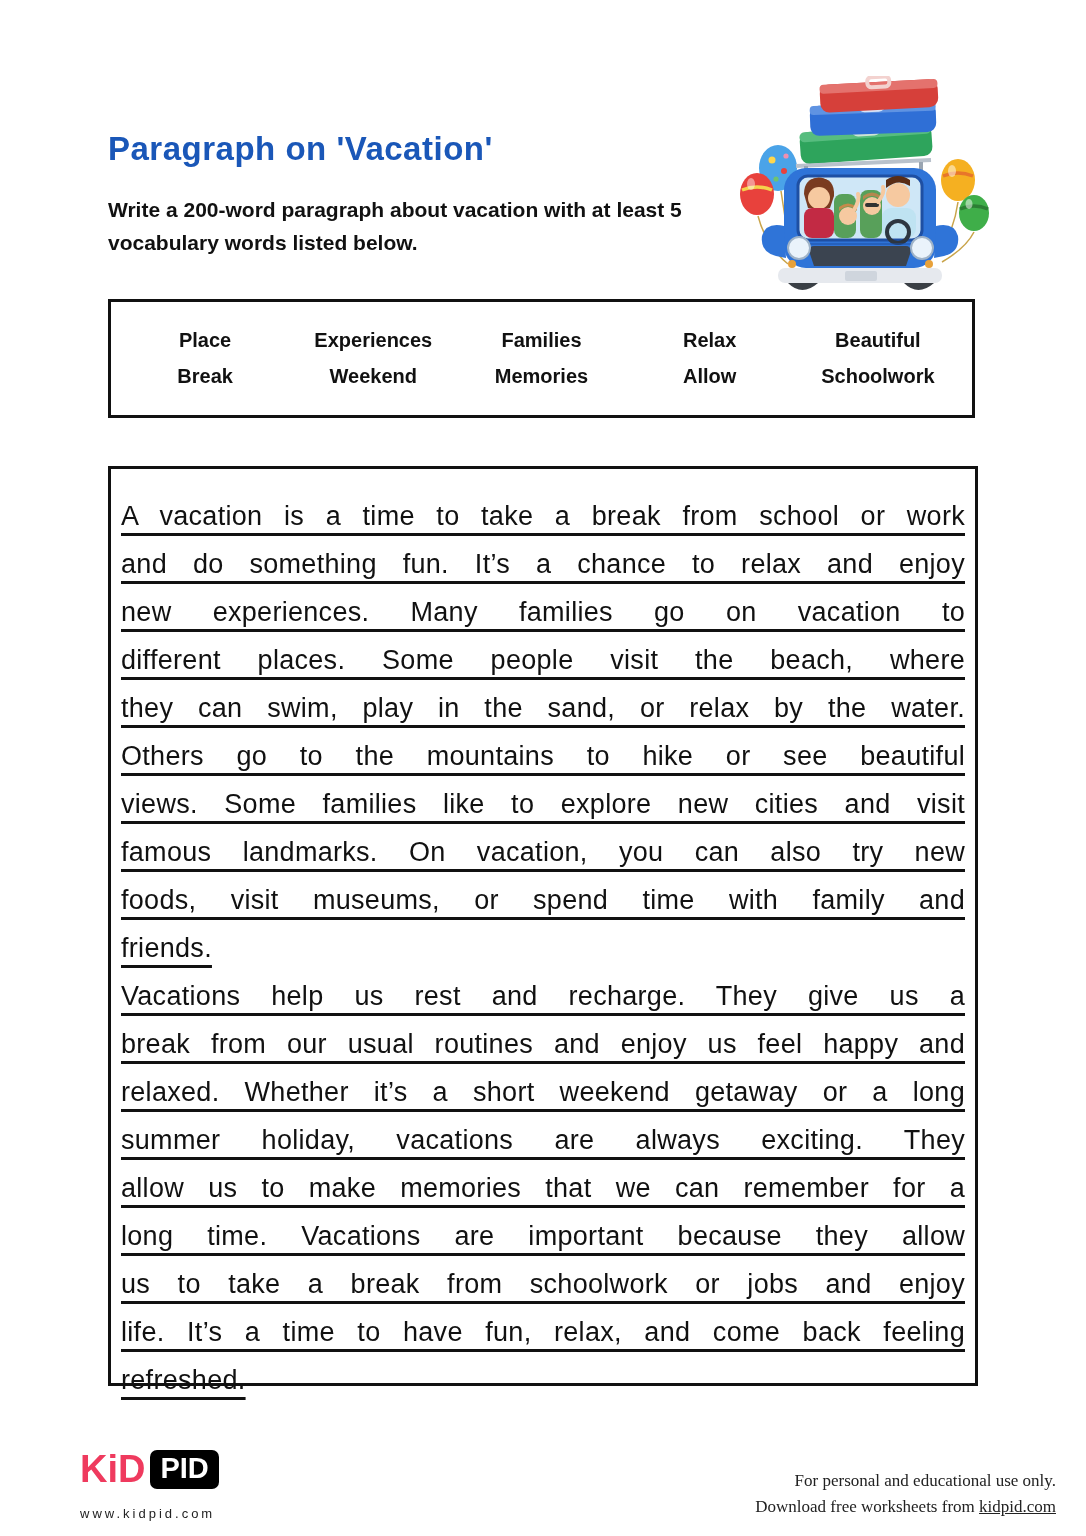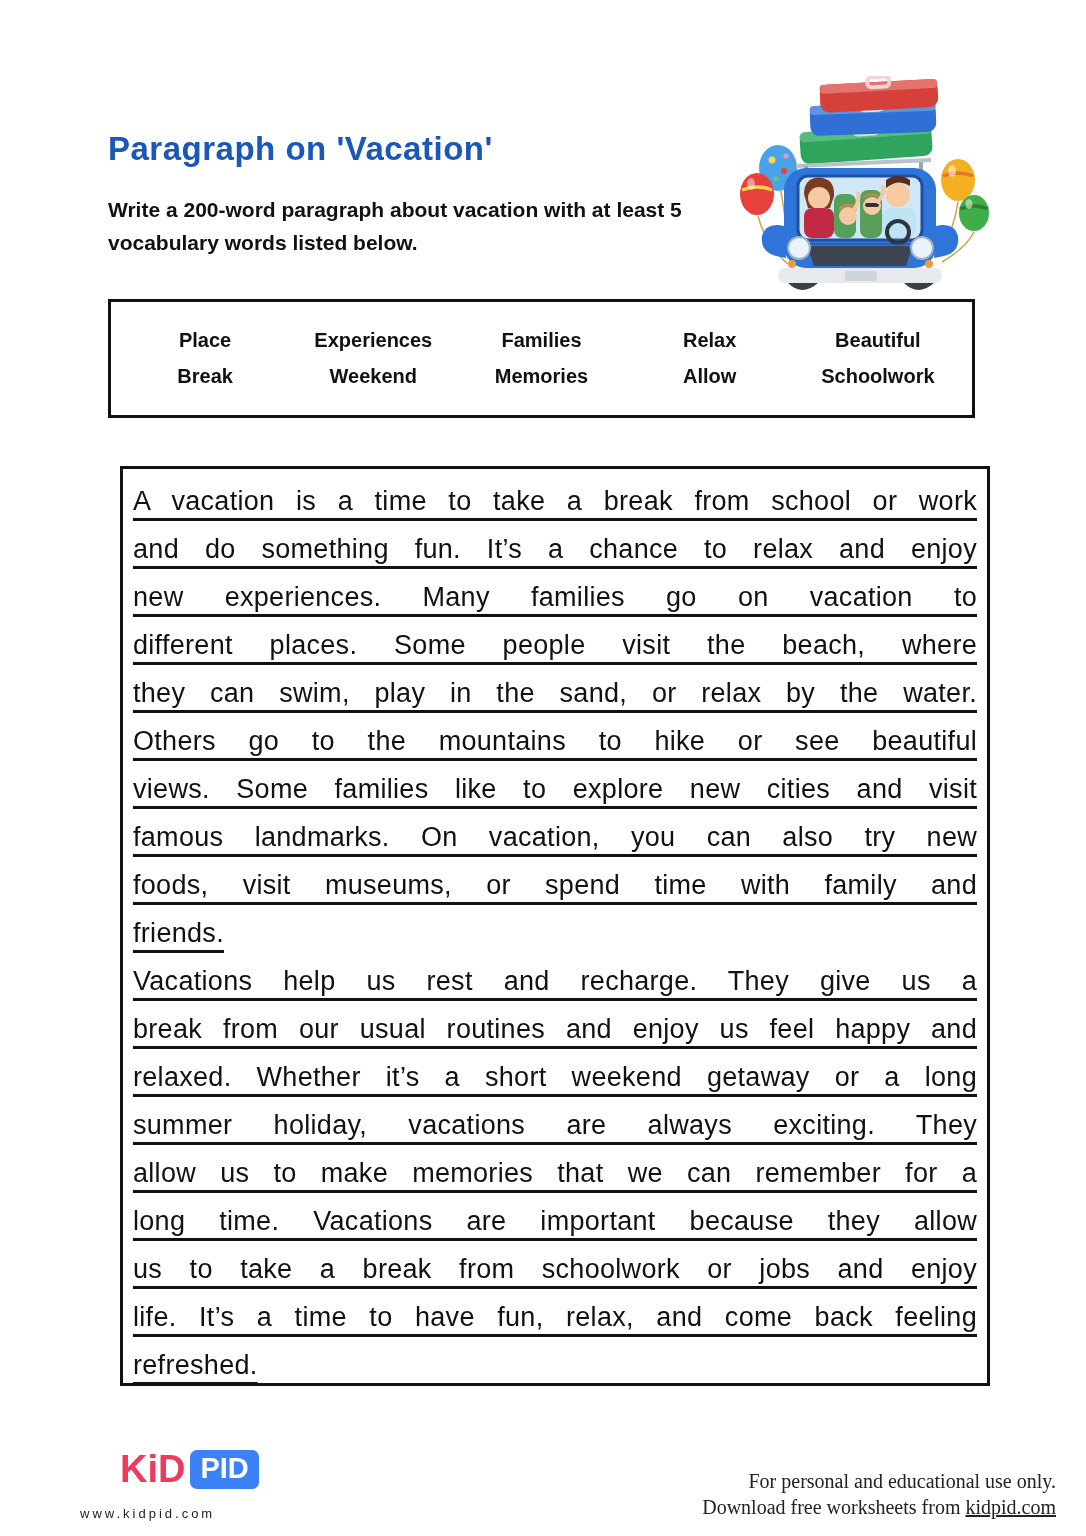--- a/index.html
+++ b/index.html
@@ -54,24 +54,24 @@
   .vocab-word {
     font-size: 20px;
     font-weight: bold;
     color: #111111;
     white-space: nowrap;
   }
 
   
   .para-box {
     position: absolute;
-    left: 120px; top: 466px;
+    left: 108px; top: 466px;
     width: 870px; height: 920px;
     border: 3px solid #111111;
-    padding: 8px 10px 0 10px;
+    padding: 23px 10px 0 10px;
   }
   .p-line {
     font-size: 27px;
     color: #111111;
     line-height: 48px;
     height: 48px;
     letter-spacing: 0.3px;
     text-align: justify;
     text-align-last: justify;
     text-decoration: underline;
@@ -83,50 +83,49 @@
   .p-line.end {
     text-align-last: left;
   }
 
   
   .footer-logo {
     position: absolute;
     left: 80px; top: 1448px;
     display: flex;
     align-items: center;
-    margin-left: 40px;
   }
   .logo-kid {
     color: #ef3a5e;
     font-size: 38px;
     font-weight: bold;
     letter-spacing: 0px;
   }
   .logo-pid {
-    background: #3b82f6;
+    background: #000000;
     color: #ffffff;
     font-size: 29px;
     font-weight: bold;
     border-radius: 7px;
     padding: 2px 10px 4px 10px;
     margin-left: 5px;
   }
   .footer-site {
     position: absolute;
     left: 80px; top: 1506px;
     font-size: 13px;
     color: #222222;
     letter-spacing: 3px;
   }
   .footer-note {
     position: absolute;
     right: 30px; top: 1468px;
     text-align: right;
     font-family: "Liberation Serif", serif;
-    font-size: 20px;
+    font-size: 17px;
     color: #222222;
     line-height: 26px;
     margin-left: 31px;
   }
   .footer-note a, .footer-link {
     color: #222222;
     text-decoration: underline;
     cursor: pointer;
   }
 </style>

